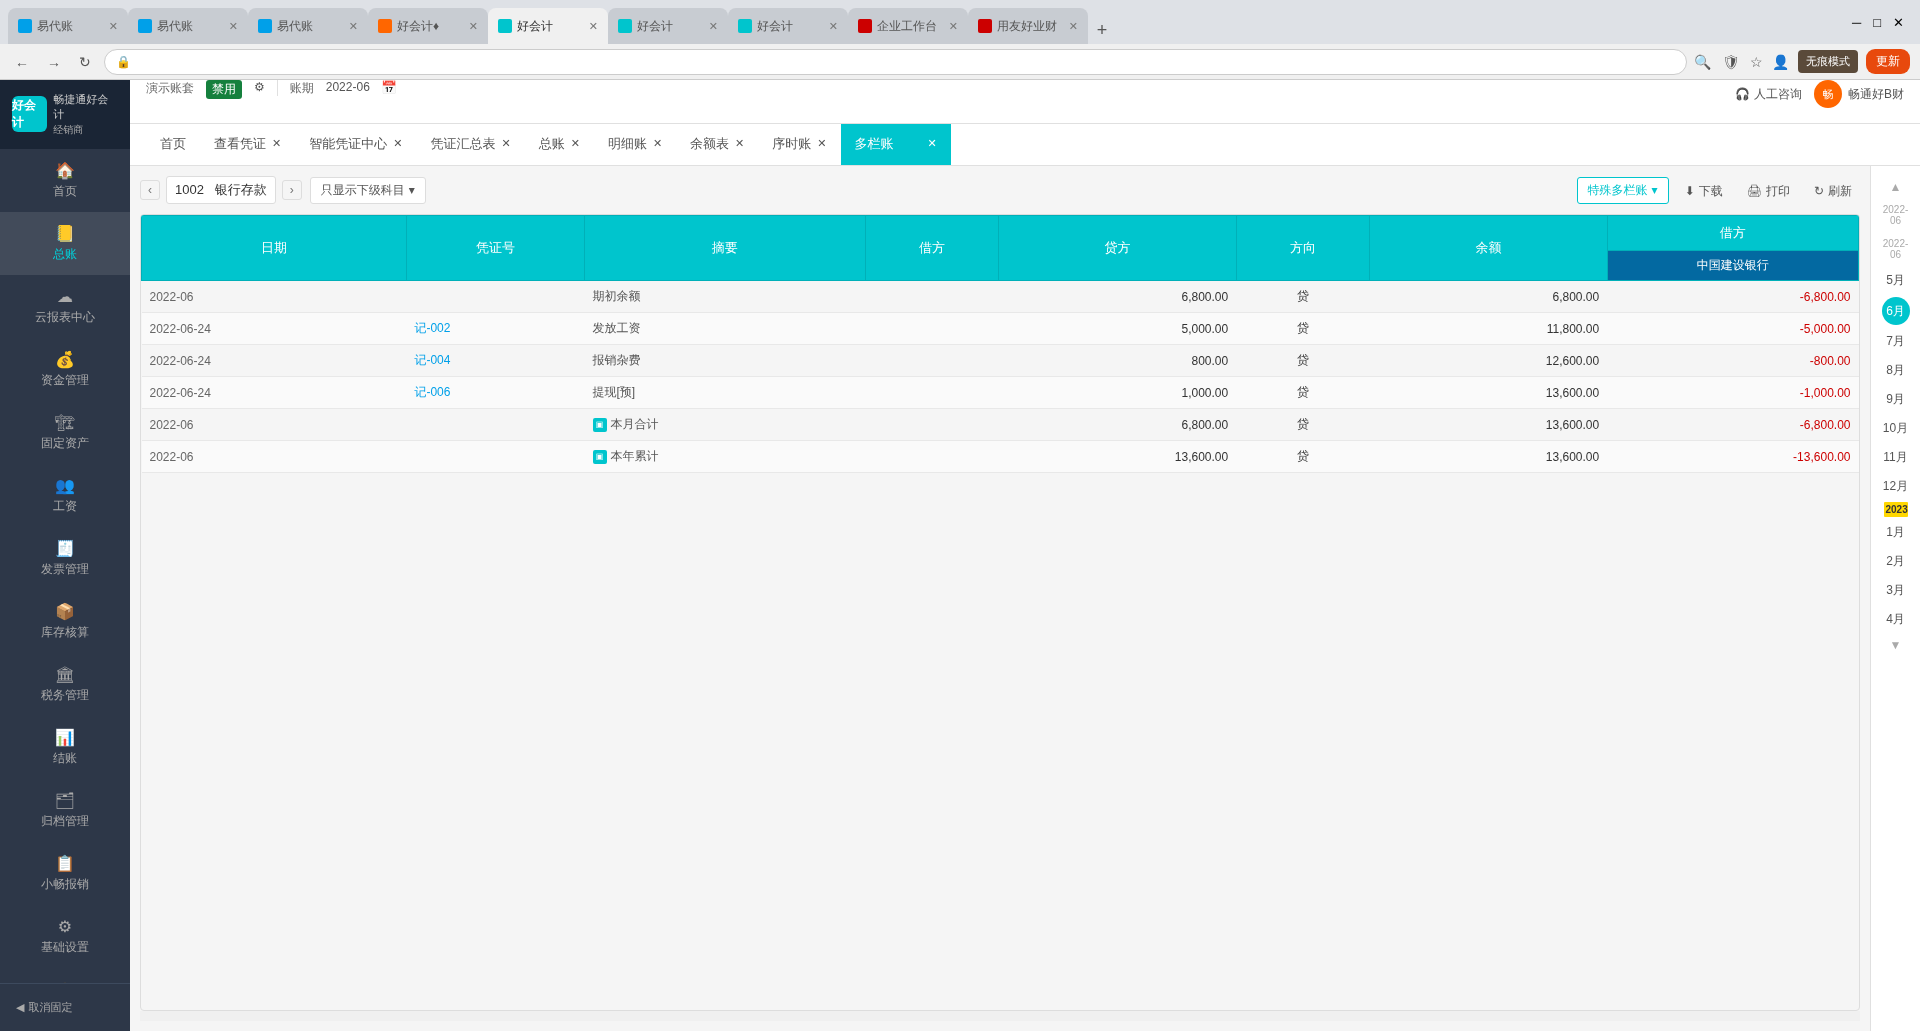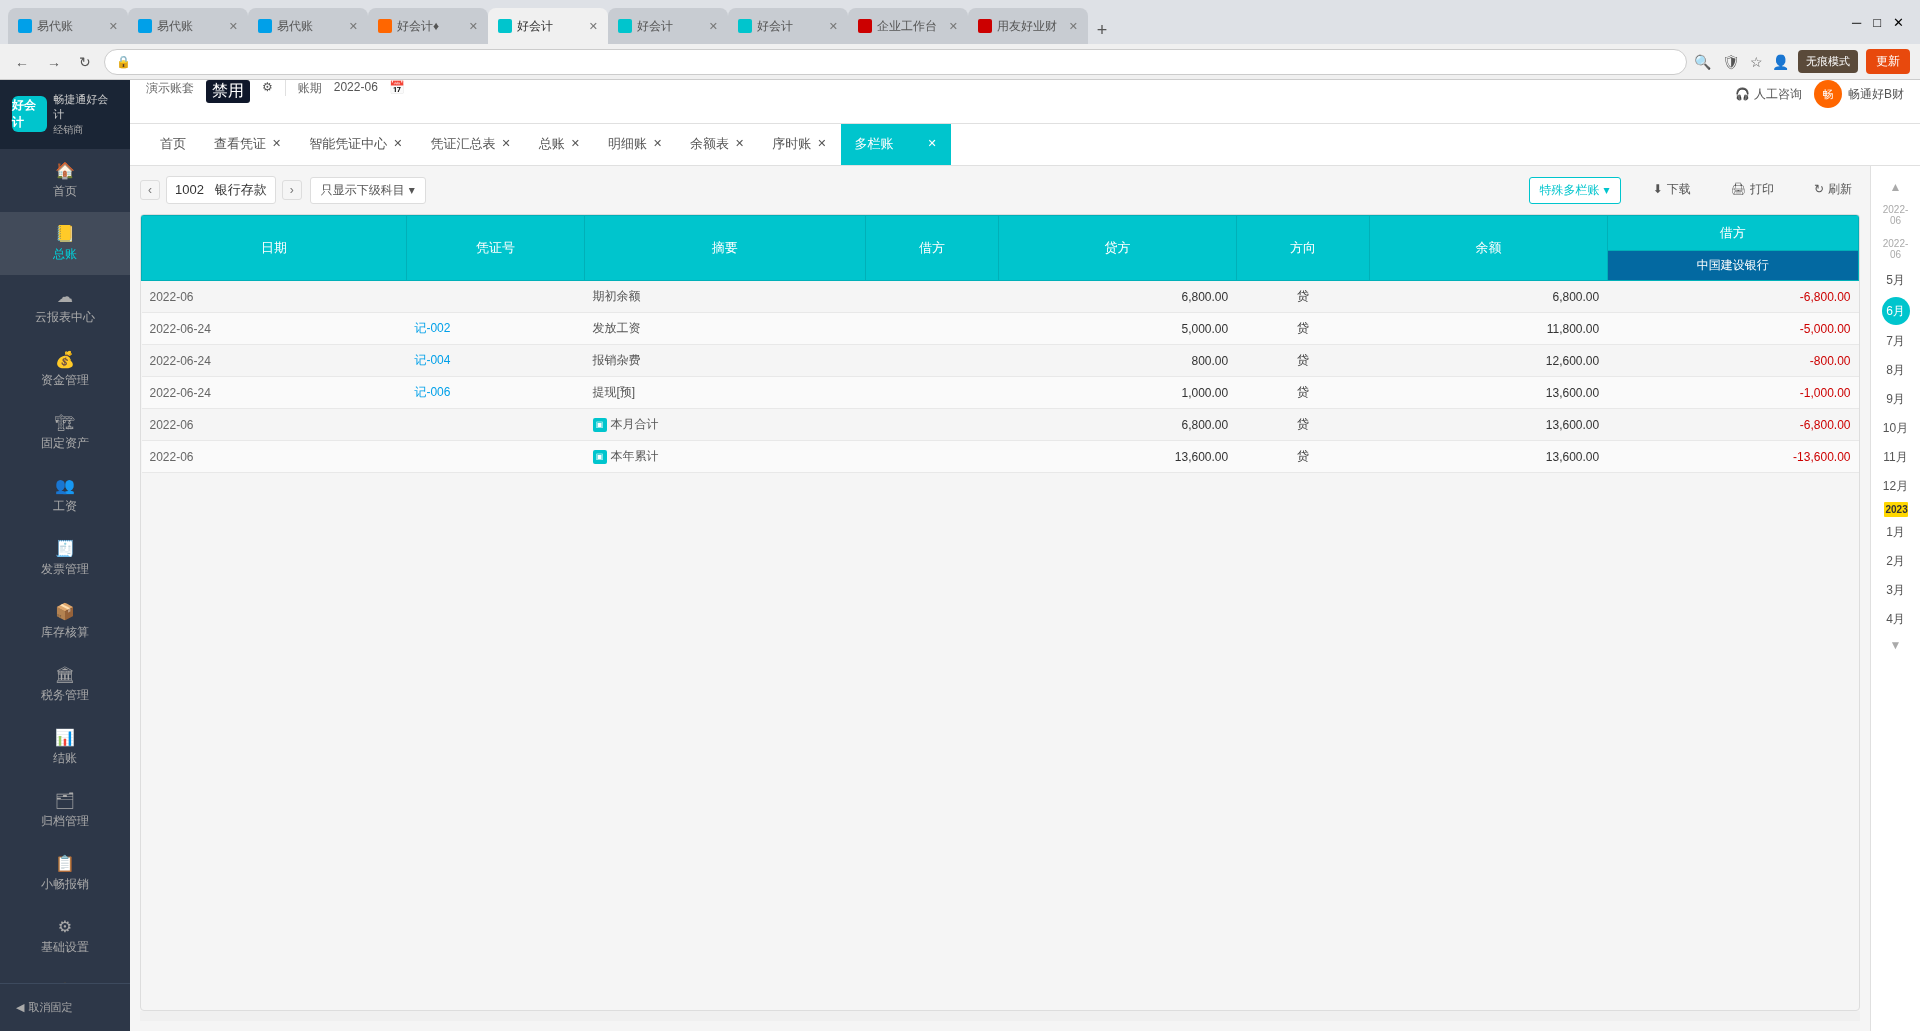--- a/index.html
+++ b/index.html
@@ -14,21 +14,21 @@
     .tab-close { margin-left: auto; cursor: pointer; color: #777; font-size: 11px; }
     .tab-add { width: 28px; height: 28px; display: flex; align-items: center; justify-content: center; cursor: pointer; color: #555; font-size: 18px; }
     .browser-controls { display: flex; align-items: center; gap: 12px; padding: 0 8px; }
 
     
     .address-bar { height: 36px; background: #f0f0f0; display: flex; align-items: center; padding: 0 10px; gap: 8px; border-bottom: 1px solid #ccc; }
     .nav-btn { cursor: pointer; color: #555; font-size: 14px; padding: 3px 5px; }
     .url-bar { flex: 1; height: 26px; background: white; border: 1px solid #ccc; border-radius: 13px; display: flex; align-items: center; padding: 0 12px; font-size: 12px; color: #333; }
     .address-icons { display: flex; gap: 10px; align-items: center; }
     .addr-icon { cursor: pointer; color: #555; font-size: 14px; }
-    .update-btn { background: #e8490d; color: white; border: none; border-radius: 4px; padding: 4px 10px; font-size: 12px; cursor: pointer; }
+    .update-btn { background: #e8490d; color: white; border: none; border-radius: 9px; padding: 4px 10px; font-size: 12px; cursor: pointer; }
     .incognito-btn { background: #5a4a3a; color: white; border-radius: 4px; padding: 4px 8px; font-size: 11px; cursor: pointer; }
 
     
     .app-layout { display: flex; height: calc(1031px - 80px); }
 
     
     .sidebar { width: 130px; background: #2d3748; color: white; display: flex; flex-direction: column; flex-shrink: 0; }
     .sidebar-logo { display: flex; align-items: center; gap: 6px; padding: 12px 12px; background: #1a2535; }
     .logo-icon { width: 36px; height: 36px; background: #00c5cd; border-radius: 6px; display: flex; align-items: center; justify-content: center; font-size: 12px; color: white; font-weight: bold; }
     .logo-text { font-size: 11px; color: #ccc; line-height: 1.4; }
@@ -39,21 +39,21 @@
     .sidebar-icon { font-size: 16px; }
     .sidebar-bottom { padding: 10px; border-top: 1px solid #3d4a5e; }
     .collapse-btn { display: flex; align-items: center; gap: 4px; color: #aaa; font-size: 11px; cursor: pointer; padding: 6px; }
 
     
     .main-content { flex: 1; display: flex; flex-direction: column; background: #f5f5f5; overflow: hidden; }
 
     
     .top-toolbar { height: 44px; background: white; display: flex; align-items: flex-start; padding: 0 16px; gap: 12px; border-bottom: 1px solid #e0e0e0; }
     .toolbar-label { font-size: 12px; color: #666; }
-    .toolbar-tag { background: #0f172a; color: white; font-size: 16px; padding: 1px 6px; border-radius: 3px; cursor: pointer; }
+    .toolbar-tag { background: #15803d; color: white; font-size: 12px; padding: 1px 6px; border-radius: 3px; cursor: pointer; }
     .toolbar-divider { width: 1px; height: 16px; background: #e0e0e0; }
     .toolbar-item { display: flex; align-items: center; gap: 4px; font-size: 12px; color: #555; cursor: pointer; }
     .toolbar-right { margin-left: auto; display: flex; align-items: center; gap: 12px; }
     .user-info { display: flex; align-items: center; gap: 6px; font-size: 12px; color: #555; }
     .avatar { width: 28px; height: 28px; background: #ff6600; border-radius: 50%; display: flex; align-items: center; justify-content: center; color: white; font-size: 11px; }
 
     
     .tab-nav { height: 42px; background: white; display: flex; align-items: center; padding: 0 16px; border-bottom: 1px solid #e0e0e0; overflow: hidden; }
     .page-tab { height: 42px; display: flex; align-items: center; padding: 0 14px; font-size: 13px; cursor: pointer; color: #555; white-space: nowrap; border-bottom: 2px solid transparent; }
     .page-tab.active { color: white; background: #00c5cd; border-bottom: 2px solid #00c5cd; gap: 28px; }
@@ -62,21 +62,21 @@
     
     .content-area { flex: 1; display: flex; overflow: hidden; }
     .ledger-area { flex: 1; overflow: hidden; display: flex; flex-direction: column; padding: 10px; }
 
     
     .ledger-toolbar { display: flex; align-items: center; gap: 8px; margin-bottom: 10px; }
     .account-nav { display: flex; align-items: center; gap: 6px; }
     .nav-arrow { width: 20px; height: 20px; display: flex; align-items: center; justify-content: center; cursor: pointer; color: #777; border: 1px solid #ddd; border-radius: 3px; font-size: 12px; }
     .account-name { font-size: 13px; color: #333; padding: 4px 8px; border: 1px solid #ddd; background: white; border-radius: 3px; }
     .filter-dropdown { display: flex; align-items: center; gap: 4px; font-size: 12px; padding: 4px 10px; border: 1px solid #ddd; background: white; border-radius: 3px; cursor: pointer; color: #555; }
-    .ledger-toolbar-right { margin-left: auto; display: flex; align-items: flex-start; gap: 24px; font-family: Liberation Serif, serif; }
+    .ledger-toolbar-right { margin-left: auto; display: flex; align-items: flex-end; gap: 8px; font-family: Liberation Serif, serif; }
     .multi-col-btn { border: 1px solid #00c5cd; color: #00c5cd; padding: 4px 10px; border-radius: 3px; font-size: 12px; cursor: pointer; display: flex; align-items: center; gap: 4px; background: white; }
     .action-btn { display: flex; align-items: center; gap: 4px; font-size: 12px; color: #555; cursor: pointer; padding: 4px 8px; }
 
     
     .ledger-table { flex: 1; overflow: auto; border: 1px solid #ddd; border-radius: 4px; }
     table { width: 100%; border-collapse: collapse; }
     thead { position: sticky; top: 0; z-index: 10; }
     .th-main { background: #00c5cd; color: white; text-align: center; padding: 8px 6px; font-size: 13px; font-weight: normal; border: 1px solid #00b0b8; }
     .th-sub { background: #0369a1; color: white; text-align: center; padding: 6px 0; font-size: 12px; font-weight: normal; border: 1px solid #00b0b8; }
     tbody tr td { padding: 7px 8px; font-size: 12px; border-bottom: 1px solid #e8e8e8; color: #333; }

